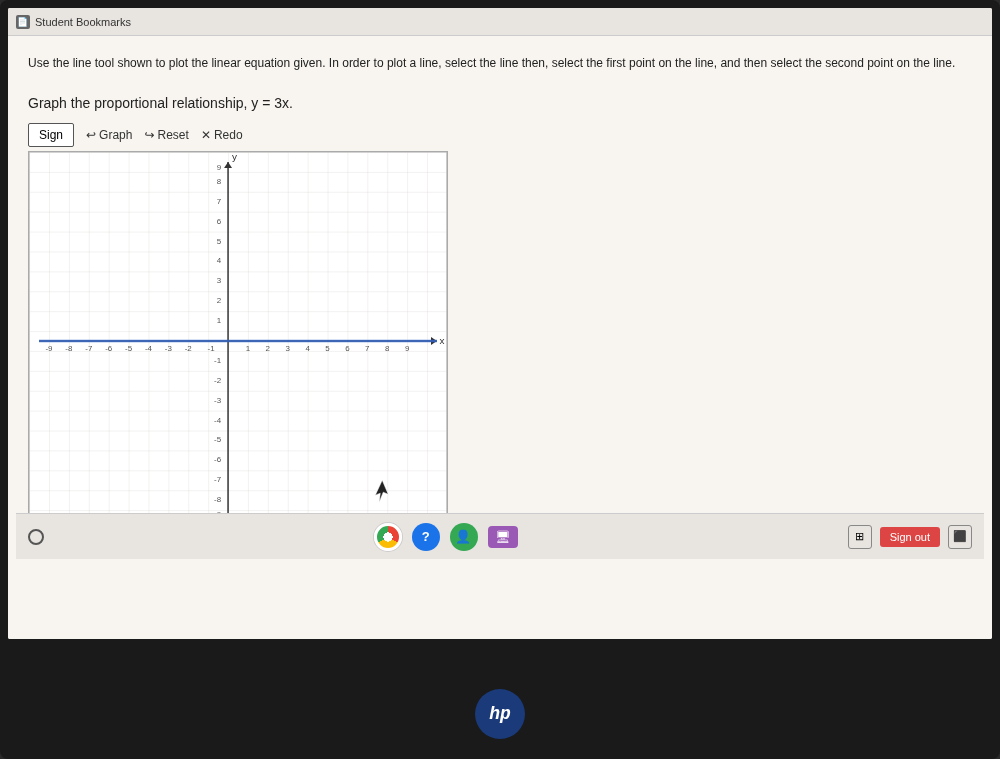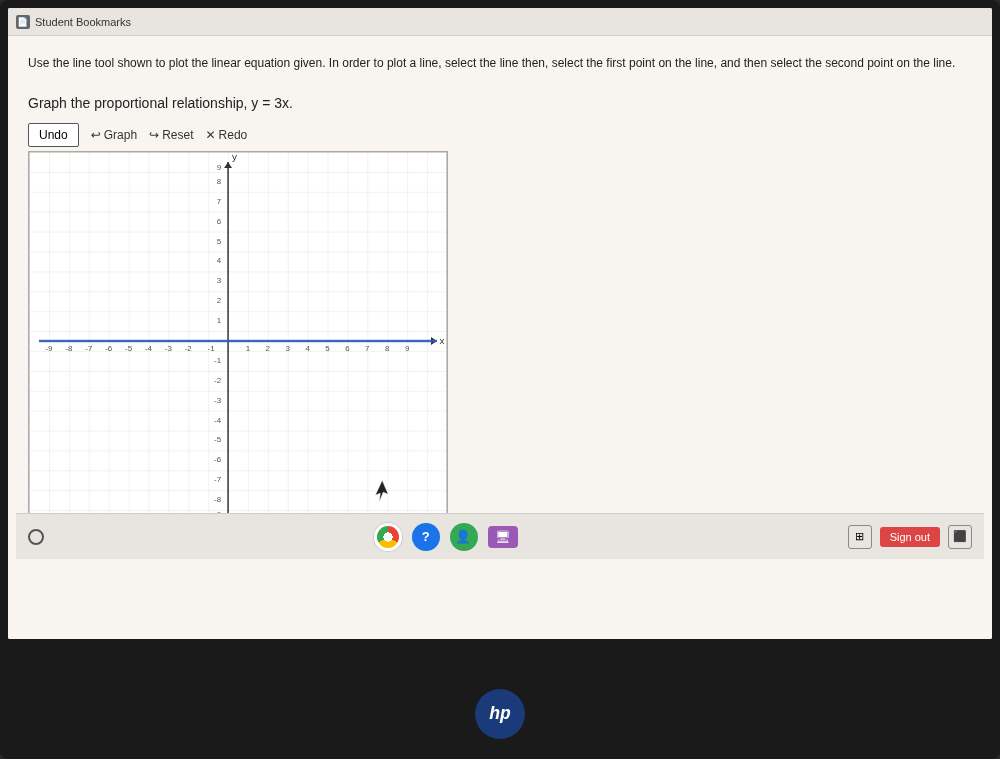--- a/index.html
+++ b/index.html
@@ -212,21 +212,21 @@
       <div class="tab-icon">📄</div>
       <span>Student Bookmarks</span>
     </div>
 
     <div class="content">
 
       <div class="instruction-text">Use the line tool shown to plot the linear equation given. In order to plot a line, select the line then, select the first point on the line, and then select the second point on the line.</div>
       <div class="equation-label">Graph the proportional relationship, y = 3x.</div>
 
       <div class="graph-toolbar">
-        <button class="line-button">Undo</button>
+        <button class="line-button">Sign</button>
         <button class="toolbar-btn">
           <span>↩</span>
           <span>Graph</span>
         </button>
         <button class="toolbar-btn">
           <span>↪</span>
           <span>Reset</span>
         </button>
         <button class="toolbar-btn">
           <span>✕</span>

